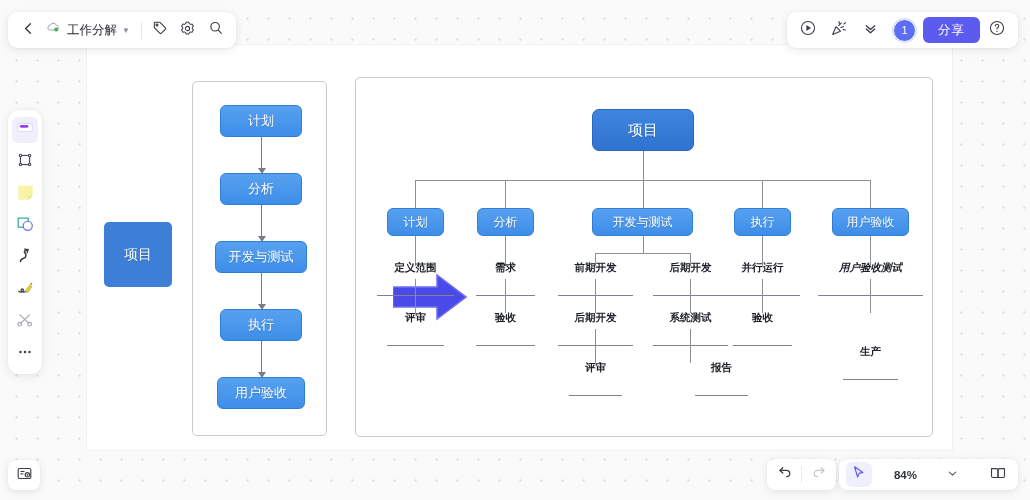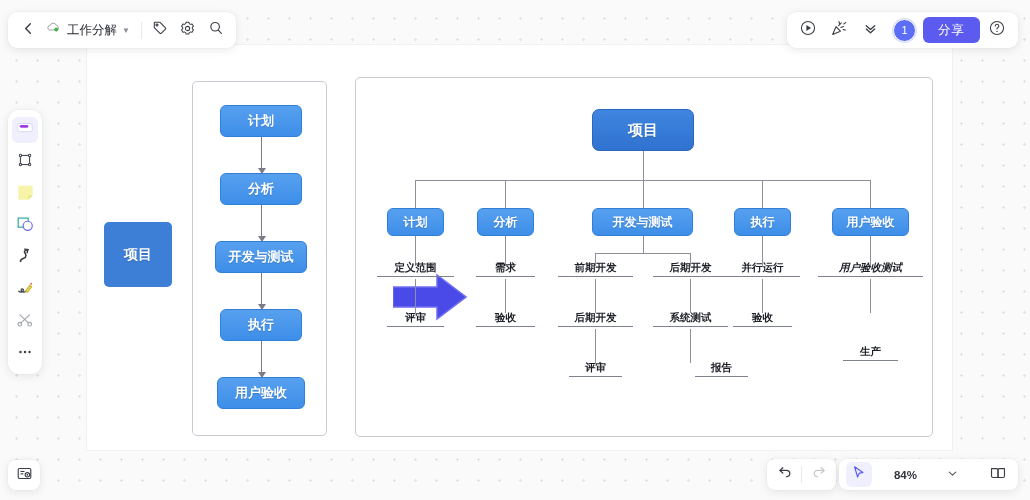--- a/index.html
+++ b/index.html
@@ -194,21 +194,21 @@
   .node {
     position: absolute;
     background: linear-gradient(180deg,#57a0ef 0%,#3d8ee9 100%);
     border: 1px solid #2f7fd6;
     border-radius: 6px;
     color: #ffffff;
     display: flex; align-items: center; justify-content: center;
     font-size: 13px;
     white-space: nowrap;
     cursor: pointer;
-    font-weight: bold;
+    font-weight: normal;
     text-shadow: 0 1px 1px rgba(0,0,0,.18);
   }
   .node.root {
     background: linear-gradient(180deg,#3f86e0 0%,#2f72cf 100%);
     border-color: #2a66bd;
     font-size: 15px;
     border-radius: 7px;
   }
   .node.plain {
     background: #3d7fd6;
@@ -216,21 +216,21 @@
     border-radius: 5px;
     font-size: 14px;
   }
   .leaf {
     position: absolute;
     font-size: 10.5px;
     color: #1d1f26;
     text-align: center;
     white-space: nowrap;
     border-bottom: 1.1px solid #7f8290;
-    padding-bottom: 1px;
+    padding-bottom: 20px;
     cursor: pointer;
     font-weight: bold;
   }
   .ln { position: absolute; background: #8e9099; }
   .lnv { width: 1.1px; }
   .lnh { height: 1.1px; }
 
   
   .flow-arrow {
     position: absolute;

